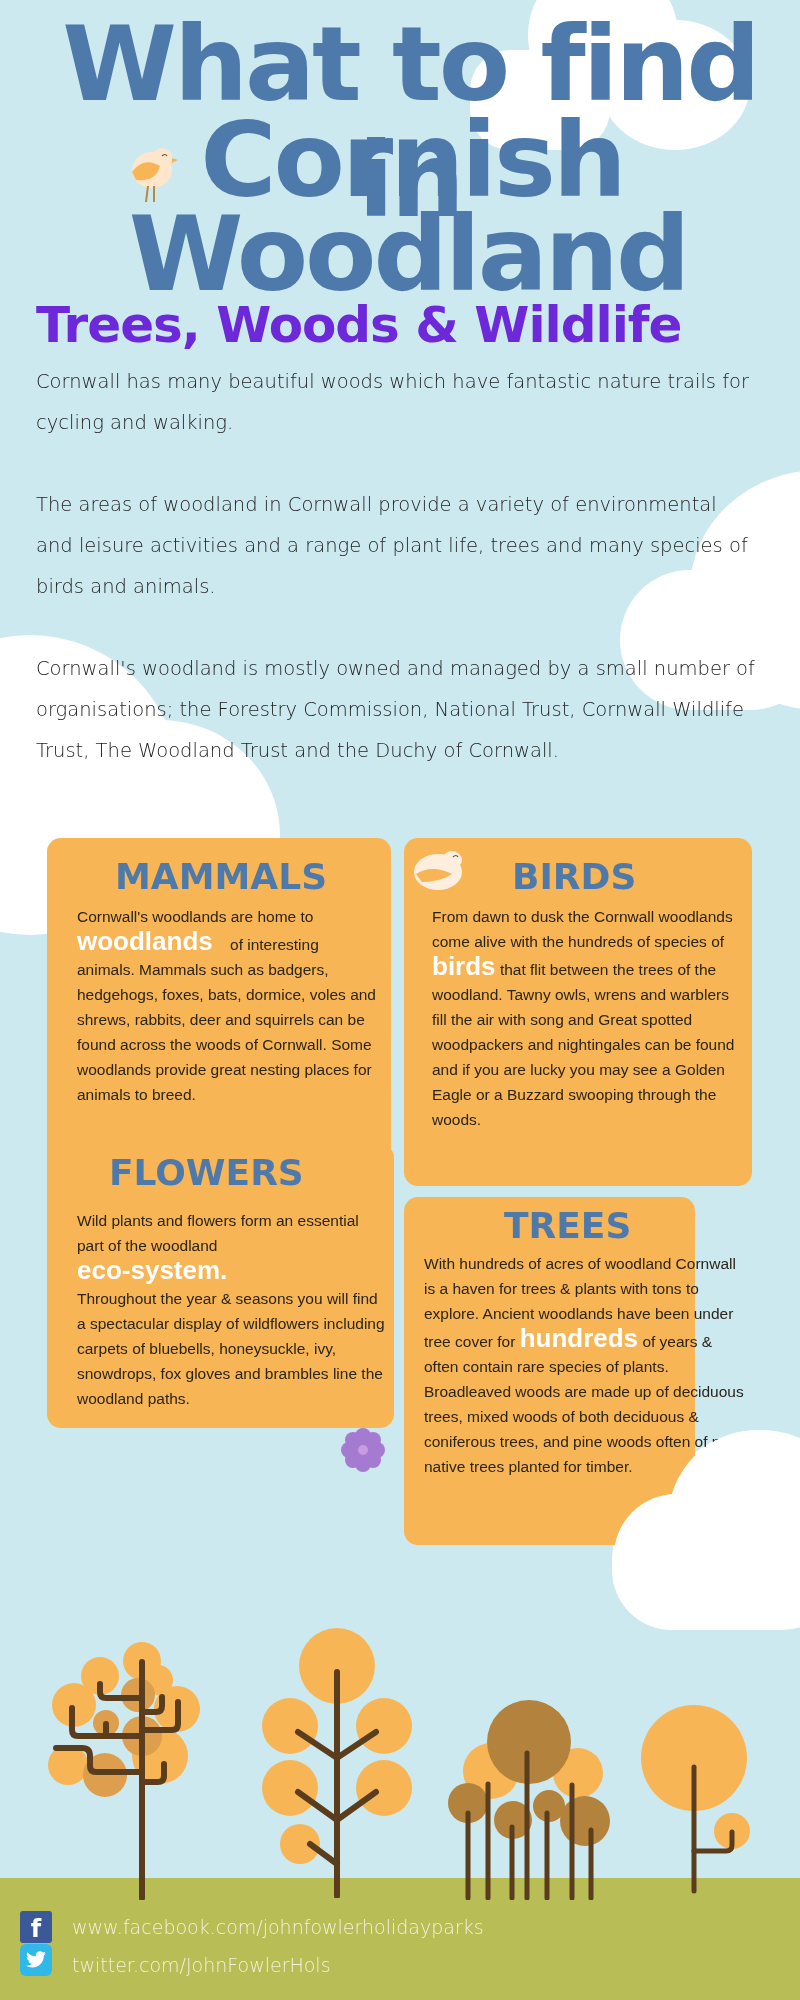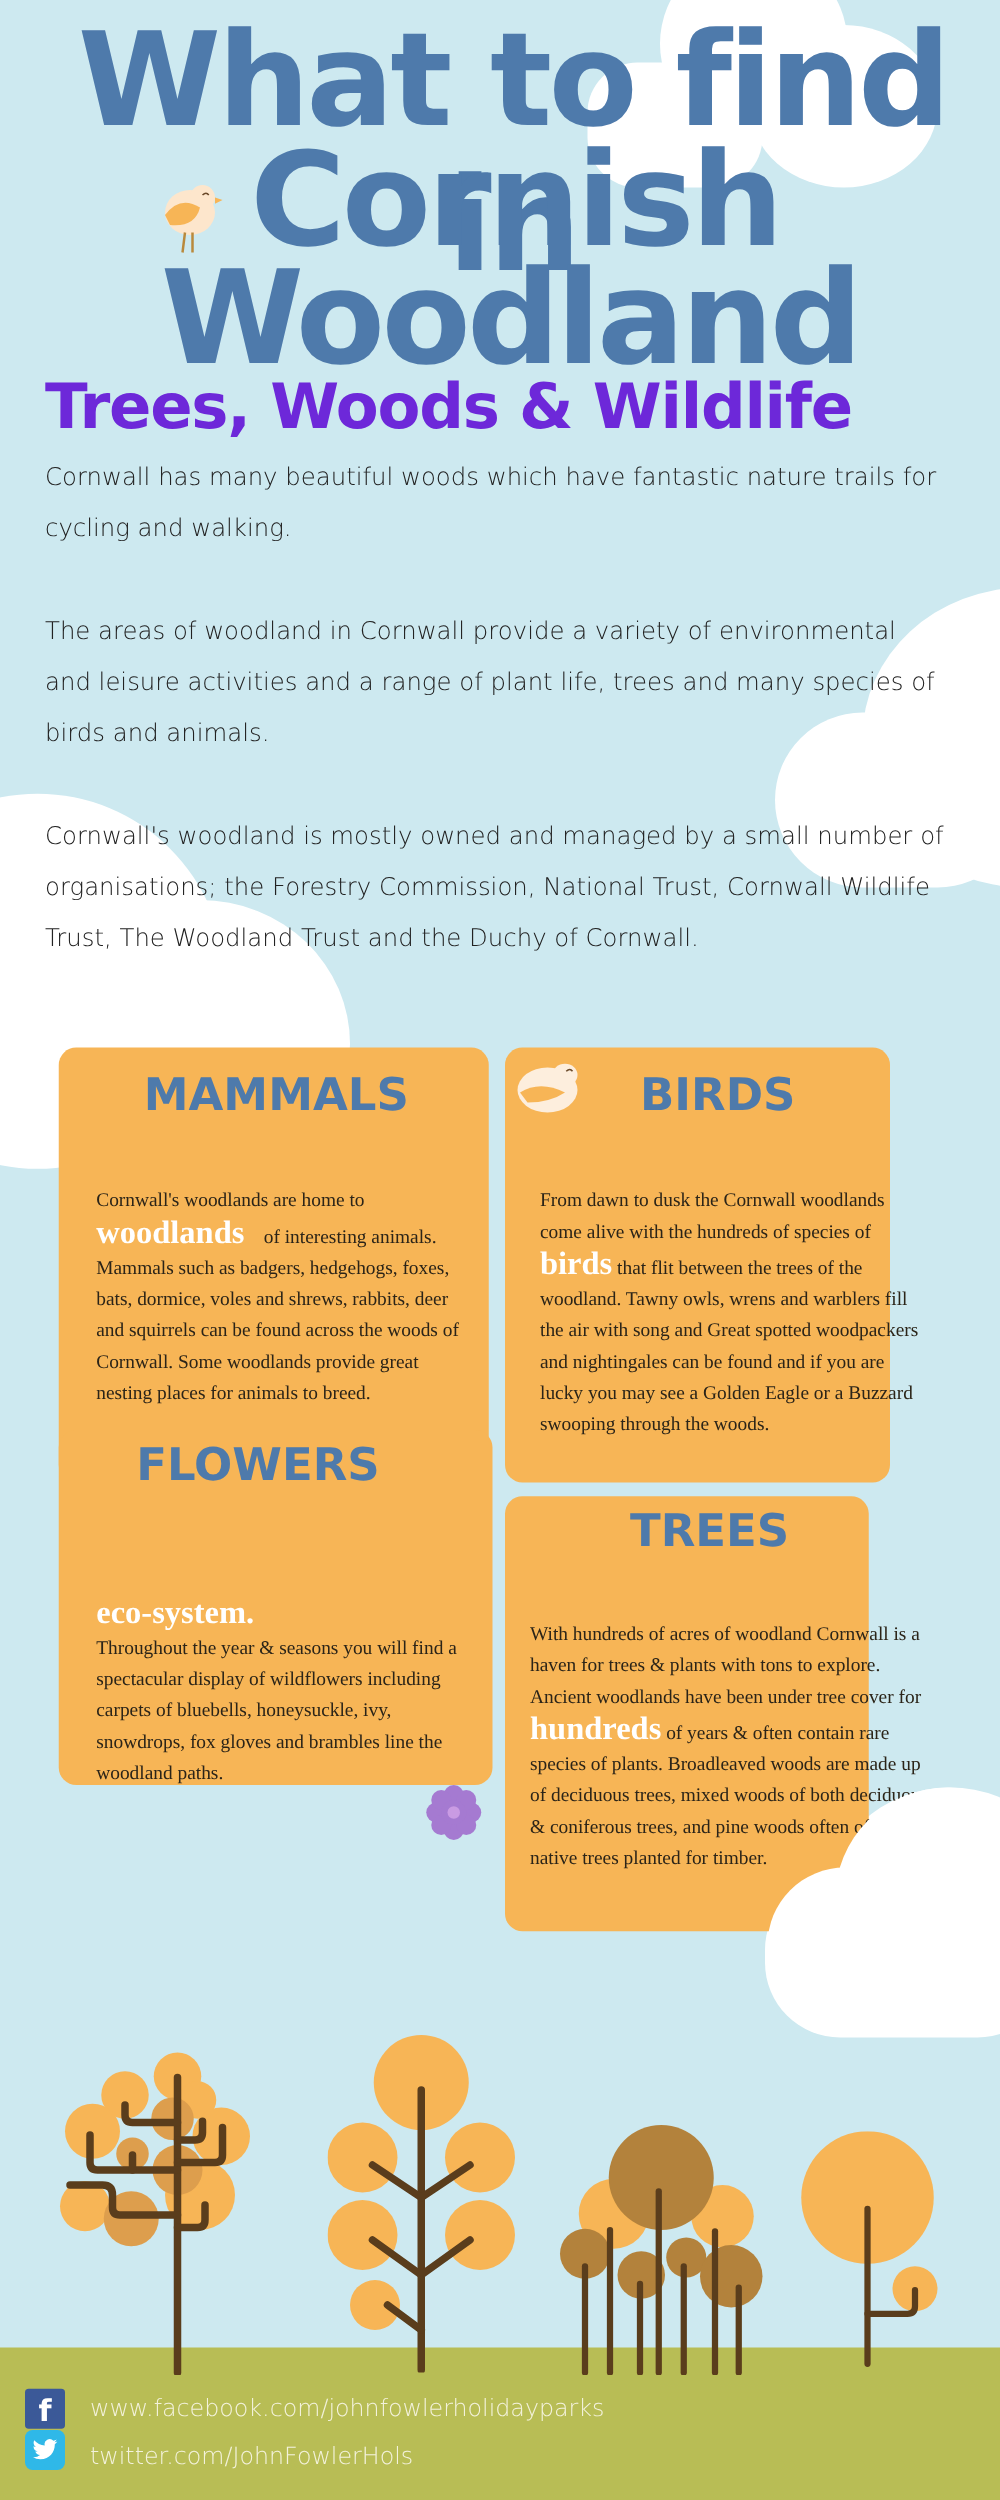--- a/index.html
+++ b/index.html
@@ -10,21 +10,21 @@
   .t1 { top: 6px; font-size: 104px; line-height: 116px; left: 10px; }
   .t2 { top: 102px; font-size: 104px; line-height: 116px; left: 12px; }
   .t3 { top: 196px; font-size: 104px; line-height: 116px; left: 8px; }
   .subtitle { position: absolute; top: 296px; left: 36px; font-size: 50px; font-weight: bold; color: #6d28d9; letter-spacing: -1px; }
   .intro { position: absolute; left: 36px; width: 720px; font-family: "DejaVu Sans", sans-serif; font-size: 19.5px; line-height: 41px; color: #222; font-weight: 300; }
   .p1 { top: 361px; }
   .p2 { top: 484px; }
   .p3 { top: 648px; }
   .card { position: absolute; background: #f7b556; border-radius: 14px; padding-left: 36px; }
   .card h2 { position: absolute; font-family: "DejaVu Sans", sans-serif; font-weight: bold; color: #4e7aab; font-size: 36px; letter-spacing: 0px; }
-  .card .body { position: absolute; font-family: Liberation Serif, serif; font-size: 15.5px; line-height: 25px; color: #2b2418; margin-top: 44px; }
+  .card .body { position: absolute; font-family: Liberation Sans, sans-serif; font-size: 15.5px; line-height: 25px; color: #2b2418; }
   .hl { color: #fff; font-weight: bold; font-size: 26px; }
   .tree { position: absolute; }
   .ground { position: absolute; left: 0; top: 1878px; width: 800px; height: 122px; background: #b8bd55; }
   .social { position: absolute; left: 20px; display: flex; align-items: center; }
   .social .ico { width: 32px; height: 32px; border-radius: 3px; display: flex; align-items: center; justify-content: center; color: #fff; font-weight: bold; font-family: "DejaVu Sans", sans-serif; }
   .social .txt { margin-left: 20px; color: #f3f2dc; font-size: 19px; font-family: "DejaVu Sans", sans-serif; font-weight: 300; }
 </style>
 </head>
 <body>
 
@@ -64,39 +64,39 @@
 
 <div class="card" style="left:47px; top:838px; width:344px; height:348px;">
   <h2 style="left:68px; top:18px;">MAMMALS</h2>
   <div class="body" style="left:30px; top:66px; width:300px;">
     <span>Cornwall's woodlands are home to</span><br>
     <span class="hl">woodlands</span>&nbsp;&nbsp;&nbsp;
     <span>of interesting animals. Mammals such as badgers, hedgehogs, foxes, bats, dormice, voles and shrews, rabbits, deer and squirrels can be found across the woods of Cornwall. Some woodlands provide great nesting places for animals to breed.</span>
   </div>
 </div>
 
-<div class="card" style="left:404px; top:838px; width:308px; height:348px;">
+<div class="card" style="left:404px; top:838px; width:348px; height:348px;">
   <svg style="position:absolute; left:8px; top:10px;" width="56" height="44" viewBox="0 0 56 44">
     <ellipse cx="26" cy="24" rx="24" ry="18" fill="#fdeedd"></ellipse>
     <ellipse cx="40" cy="12" rx="10" ry="9" fill="#fdeedd"></ellipse>
     <path d="M4 26 Q20 16 40 26 Q28 34 10 34 Z" fill="#f7b556"></path>
     <path d="M41 9 q3 -3 5 0" stroke="#6b4a2a" stroke-width="1.2" fill="none"></path>
   </svg>
   <h2 style="left:108px; top:18px;">BIRDS</h2>
   <div class="body" style="left:28px; top:66px; width:310px;">
     <span>From dawn to dusk the Cornwall woodlands come alive with the hundreds of species of</span>
     <span class="hl">birds</span>
     <span>that flit between the trees of the woodland. Tawny owls, wrens and warblers fill the air with song and Great spotted woodpackers and nightingales can be found and if you are lucky you may see a Golden Eagle or a Buzzard swooping through the woods.</span>
   </div>
 </div>
 
 <div class="card" style="left:47px; top:1144px; width:347px; height:284px;">
   <h2 style="left:62px; top:8px;">FLOWERS</h2>
   <div class="body" style="left:30px; top:64px; width:310px;">
-    <br>
+    <span>Wild plants and flowers form an essential part of the woodland</span><br>
     <span class="hl">eco-system.</span><br>
     <span>Throughout the year &amp; seasons you will find a spectacular display of wildflowers including carpets of bluebells, honeysuckle, ivy, snowdrops, fox gloves and brambles line the woodland paths.</span>
   </div>
   <svg style="position:absolute; left:292px; top:282px;" width="48" height="48" viewBox="0 0 48 48">
     <g fill="#a57ad1">
       <circle cx="24" cy="10" r="8"></circle>
         <circle cx="24" cy="38" r="8"></circle>
       <circle cx="10" cy="24" r="8"></circle>
         <circle cx="38" cy="24" r="8"></circle>
       <circle cx="14" cy="14" r="8"></circle>

